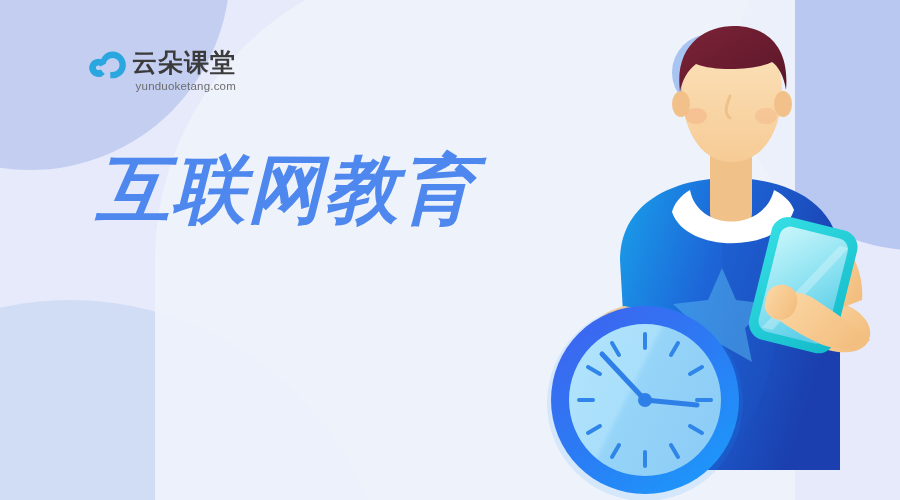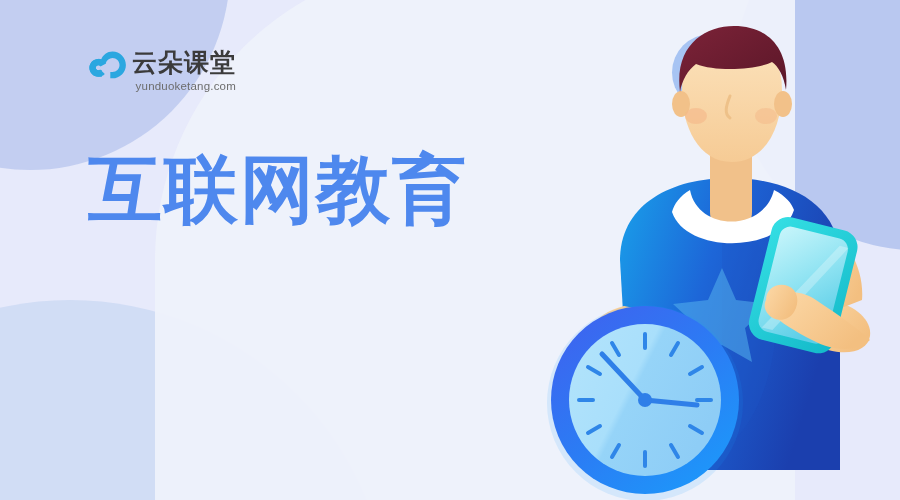--- a/index.html
+++ b/index.html
@@ -102,23 +102,24 @@
     letter-spacing: .2px;
     line-height: 1;
     margin-top: 6px;
     white-space: nowrap;
     text-align: right;
   }
 
   
   .headline {
     position: absolute;
-    left: 88px;
+    left: 96px;
     top: 144px;
     z-index: 6;
+    font-style: italic;
   }
   .headline-line {
     font-size: 74px;
     font-weight: 700;
     color: #4e88ee;
     line-height: 92px;
     letter-spacing: 2px;
     white-space: nowrap;
     font-family: "Liberation Sans", "DejaVu Sans", sans-serif;
   }

